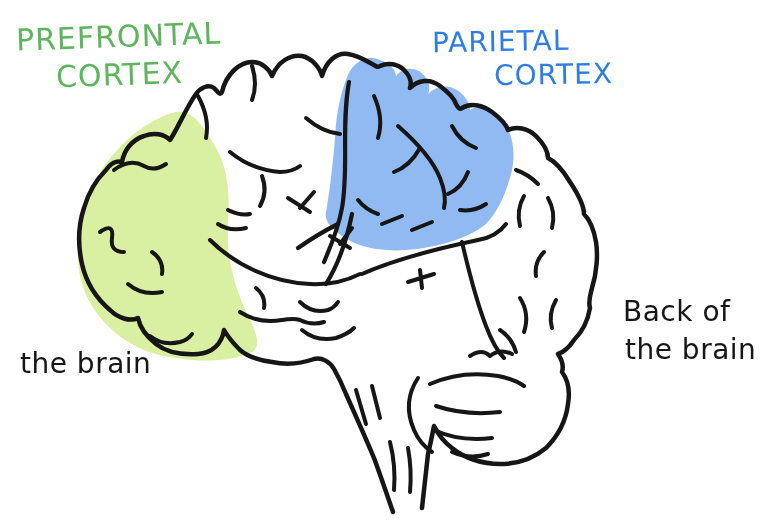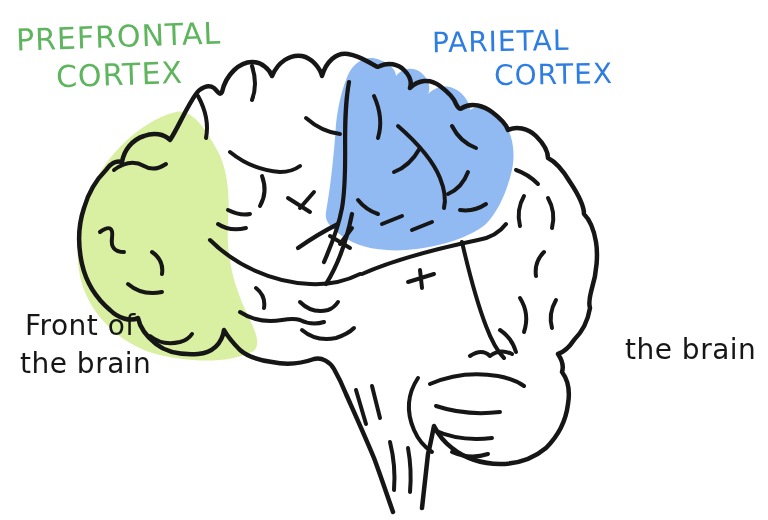--- a/index.html
+++ b/index.html
@@ -186,17 +186,17 @@
       </g>
     </g>
   </svg>
 
   <div class="lbl cap green r-2" style="left:16px;top:22px;">PREFRONTAL</div>
   <div class="lbl cap green r-2" style="left:56px;top:60px;">CORTEX</div>
 
   <div class="lbl cap2 blue r-1" style="left:432px;top:28px;">PARIETAL</div>
   <div class="lbl cap2 blue r-1" style="left:494px;top:61px;">CORTEX</div>
 
-  <div class="lbl hand ink" style="left:25px;top:312px;">Front of</div>
   <div class="lbl hand ink" style="left:20px;top:350px;">the brain</div>
 
+  <div class="lbl hand ink" style="left:623px;top:298px;">Back of</div>
   <div class="lbl hand ink" style="left:625px;top:336px;">the brain</div>
 </div>
 
 </body></html>

